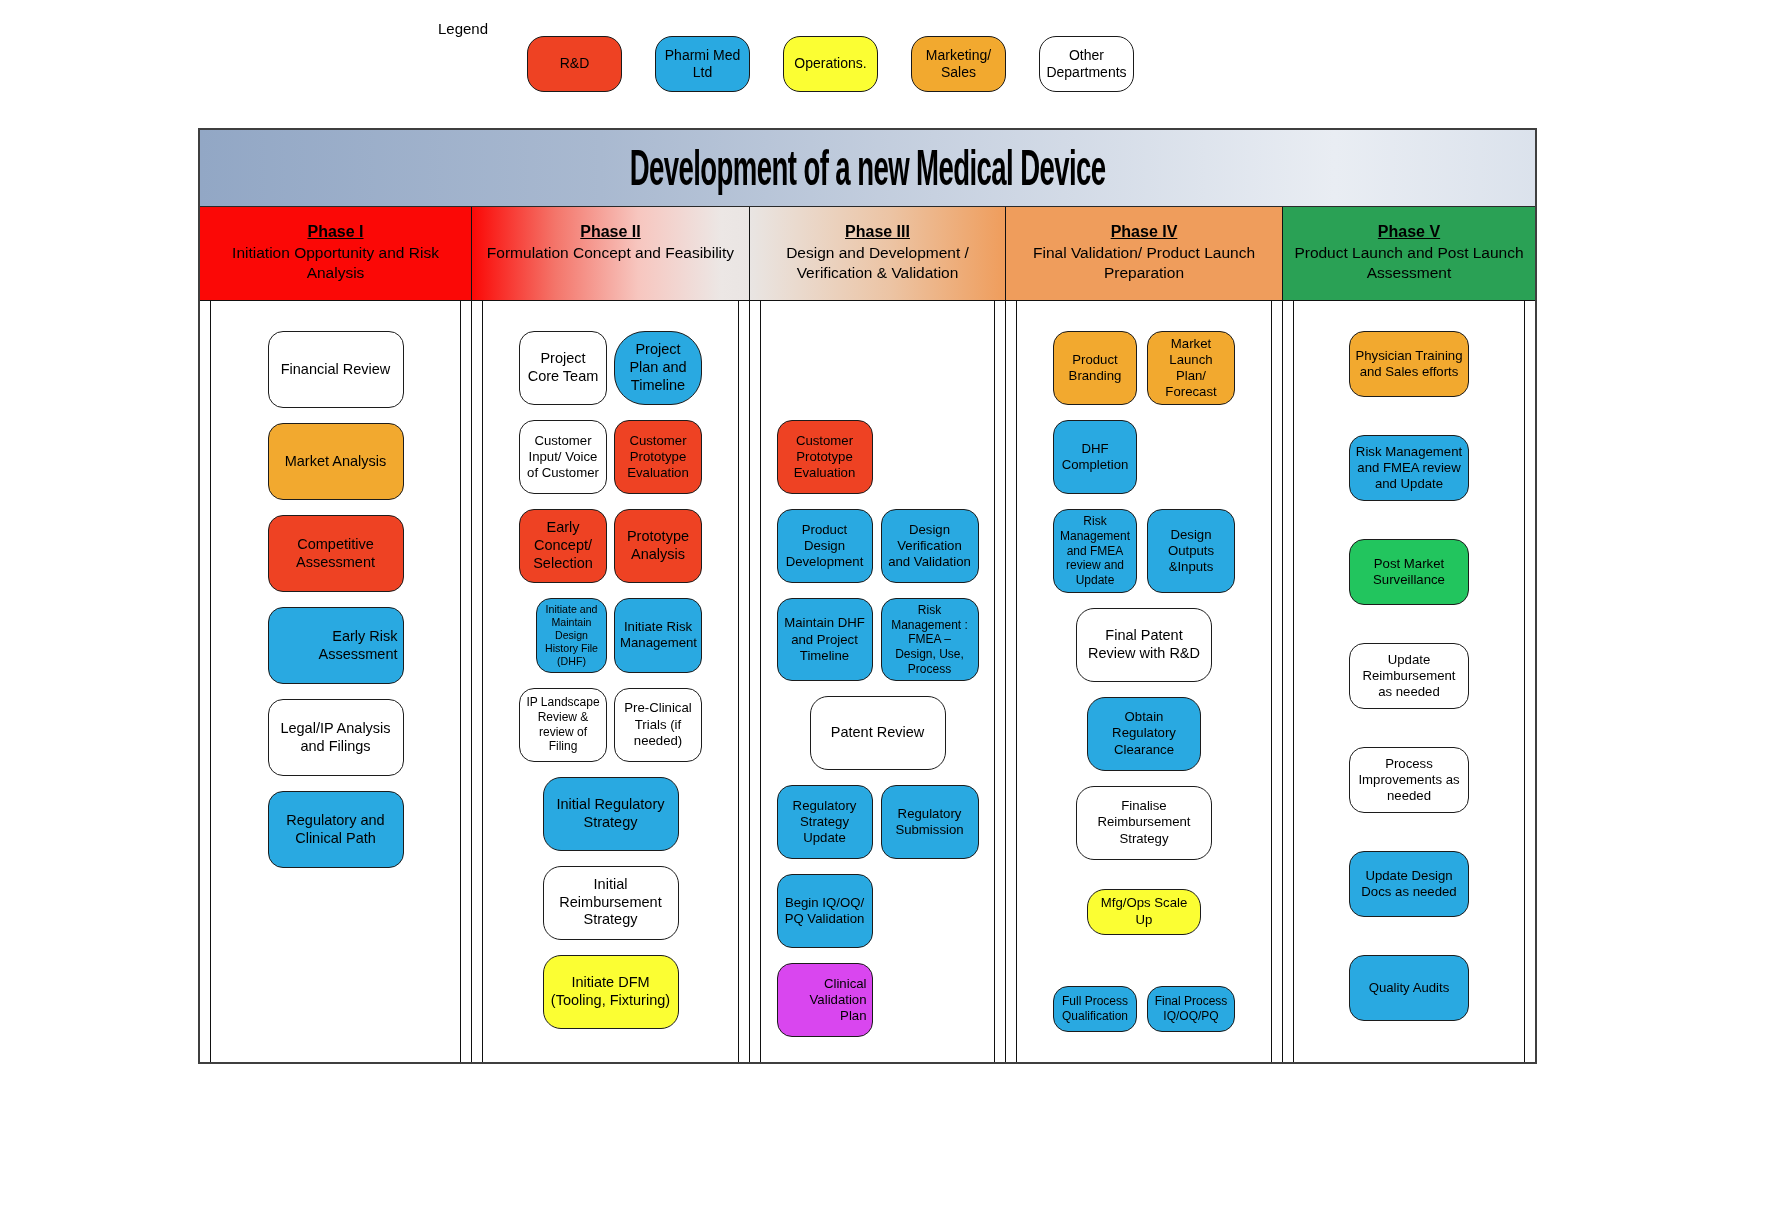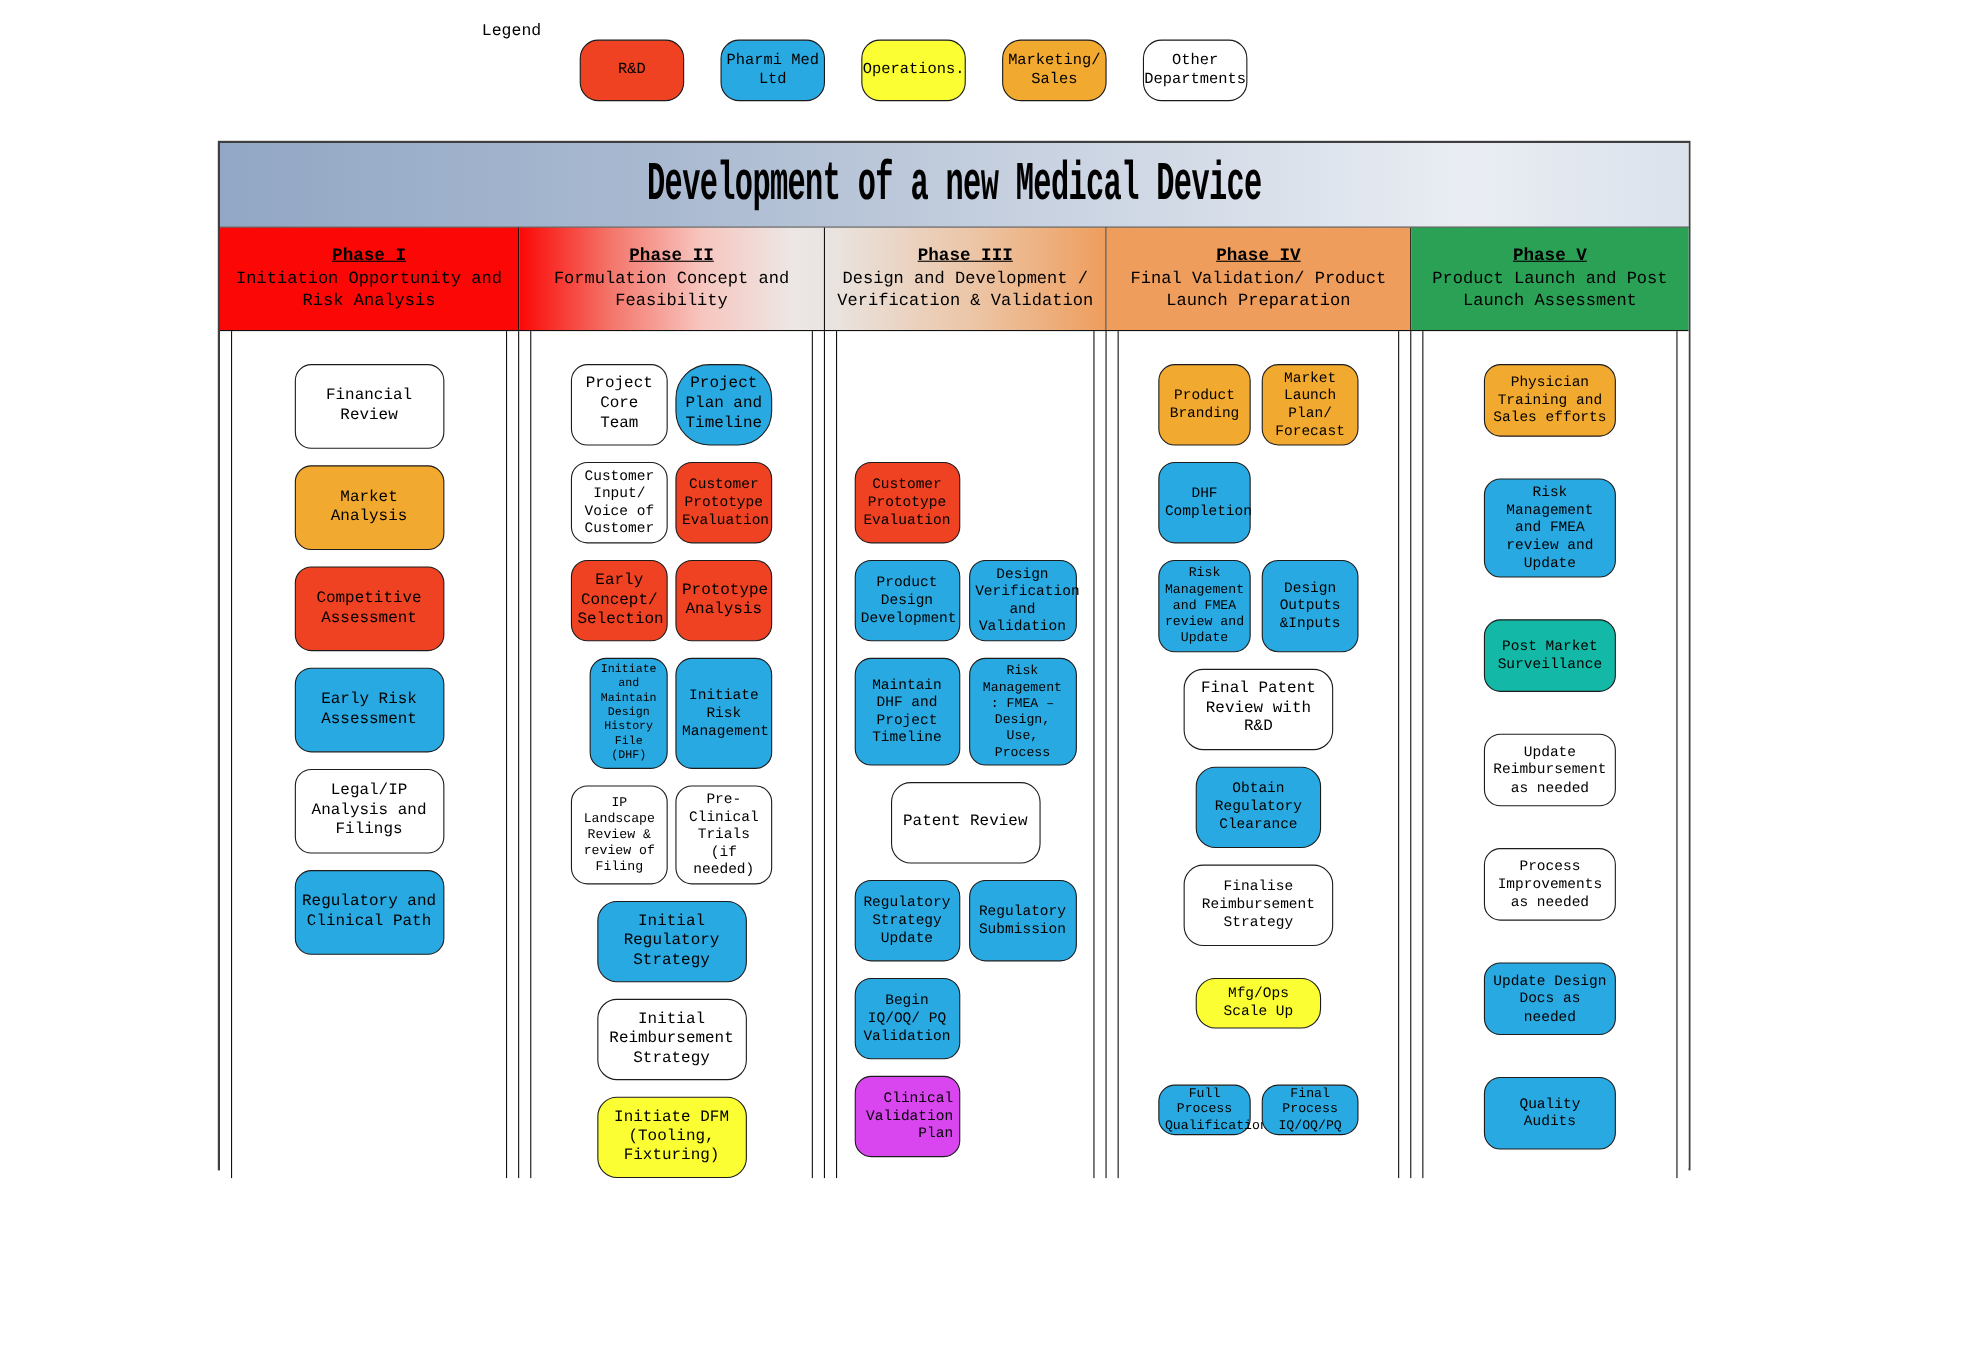--- a/index.html
+++ b/index.html
@@ -1,17 +1,17 @@
 <!DOCTYPE html>
 <html><head>
 <meta charset="utf-8">
 <style>
   html,body{margin:0;padding:0;background:#fff;}
-  .canvas{position:relative;width:1537px;height:1228px;background:#ffffff;
-          font-family:Liberation Mono, monospace;color:#000;overflow:hidden;}
+  .canvas{position:relative;width:1784px;height:1228px;background:#ffffff;
+          font-family:Liberation Sans, sans-serif;color:#000;overflow:hidden;}
 
   
   .legend-label{position:absolute;left:438px;top:20px;font-size:15px;}
   .legend-items{position:absolute;left:527px;top:36px;display:flex;gap:33px;}
   .legend-item{width:95px;height:56px;border:1.6px solid #1a1a1a;border-radius:17px;
                display:flex;align-items:center;justify-content:center;text-align:center;
                font-size:14px;line-height:1.25;padding:3px;box-sizing:border-box;}
 
   
   .chart{position:absolute;left:198px;top:128px;width:1339px;height:936px;
@@ -121,21 +121,21 @@
           <div class="bcol p1">
             <div class="box ffl" style="background: rgb(255, 255, 255);">
               <span>Financial Review</span>
             </div>
             <div class="box ffl" style="background: rgb(242, 169, 47);">
               <span>Market Analysis</span>
             </div>
             <div class="box ffl" style="background: rgb(238, 66, 35);">
               <span>Competitive Assessment</span>
             </div>
-            <div class="box ffl" style="background: rgb(41, 169, 225);">
+            <div class="box ffl" style="background: rgb(41, 169, 225); text-align: right;">
               <span>Early Risk Assessment</span>
             </div>
             <div class="box ffl" style="background: rgb(255, 255, 255);">
               <span>Legal/IP Analysis and Filings</span>
             </div>
             <div class="box ffl" style="background: rgb(41, 169, 225);">
               <span>Regulatory and Clinical Path</span>
             </div>
           </div>
           <div class="gutter gr"></div>
@@ -266,21 +266,21 @@
         </div>
         <div class="bwrap p5">
           <div class="gutter gl"></div>
           <div class="bcol p5">
             <div class="box ffm" style="background: rgb(242, 169, 47);">
               <span>Physician Training and Sales efforts</span>
             </div>
             <div class="box ffm" style="background: rgb(41, 169, 225);">
               <span>Risk Management and FMEA review and Update</span>
             </div>
-            <div class="box ffm" style="background: #14b8a6;">
+            <div class="box ffm" style="background: #22c55e;">
               <span>Post Market Surveillance</span>
             </div>
             <div class="box ffm" style="background: rgb(255, 255, 255);">
               <span>Update Reimbursement as needed</span>
             </div>
             <div class="box ffm" style="background: rgb(255, 255, 255);">
               <span>Process Improvements as needed</span>
             </div>
             <div class="box ffm" style="background: rgb(41, 169, 225);">
               <span>Update Design Docs as needed</span>

